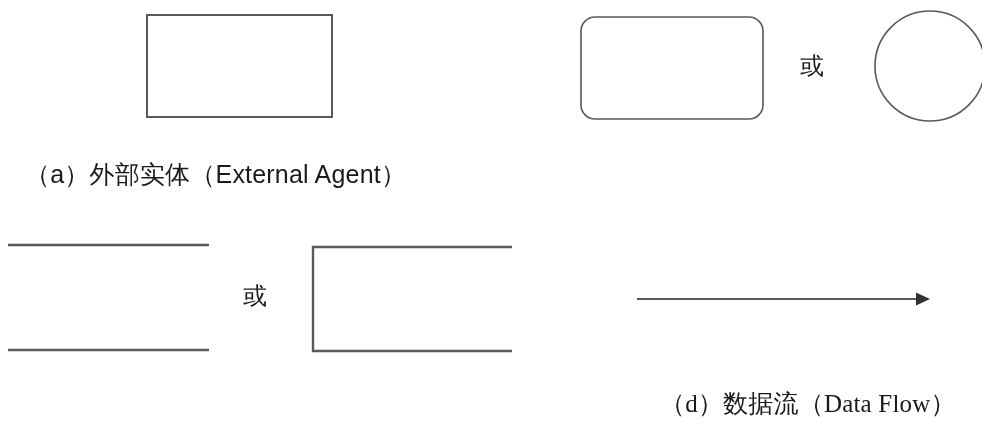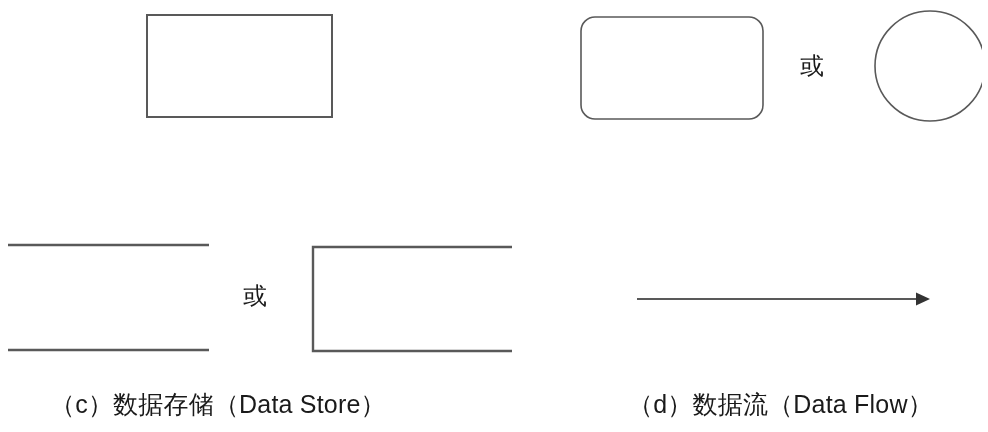--- a/index.html
+++ b/index.html
@@ -36,21 +36,21 @@
     position: absolute;
     font-family: "Liberation Sans", "DejaVu Sans", sans-serif;
     font-size: 24px;
     line-height: 28px;
     color: #1a1a1a;
     white-space: nowrap;
   }
   #caption-a { left: 25px;  top: 158px; }
   #caption-b { left: 643px; top: 158px; }
   #caption-c { left: 50px;  top: 388px; }
-  #caption-d { left: 628px; top: 388px; }
+  #caption-d { left: 660px; top: 388px; font-family: Liberation Serif, serif; }
   #or-b { left: 800px; top: 52px; }
   #or-c { left: 243px; top: 282px; }
 </style>
 </head>
 <body>
 
 <div id="page">
 
   <svg class="figure-svg" viewBox="0 0 988 432" xmlns="http://www.w3.org/2000/svg">
 
@@ -68,19 +68,19 @@
     <path d="M 512 247 L 313 247 L 313 351 L 512 351" fill="none" stroke="#595959" stroke-width="2.4" stroke-linecap="butt" stroke-linejoin="miter"></path>
 
     <line x1="637" y1="299" x2="921" y2="299" stroke="#595959" stroke-width="2.2" stroke-linecap="butt"></line>
     <polygon points="930,299 916,292.5 916,305.5" fill="#333333" stroke="none"></polygon>
   </svg>
 
   <div class="or-label" id="or-b">或</div>
 
   <div class="or-label" id="or-c">或</div>
 
+  <div class="caption" id="caption-a">（a）外部实体（External Agent）</div>
 
 
-  <div class="caption" id="caption-c">（c）数据存储（Data Store）</div>
 
   <div class="caption" id="caption-d">（d）数据流（Data Flow）</div>
 
 </div>
 
 </body></html>

